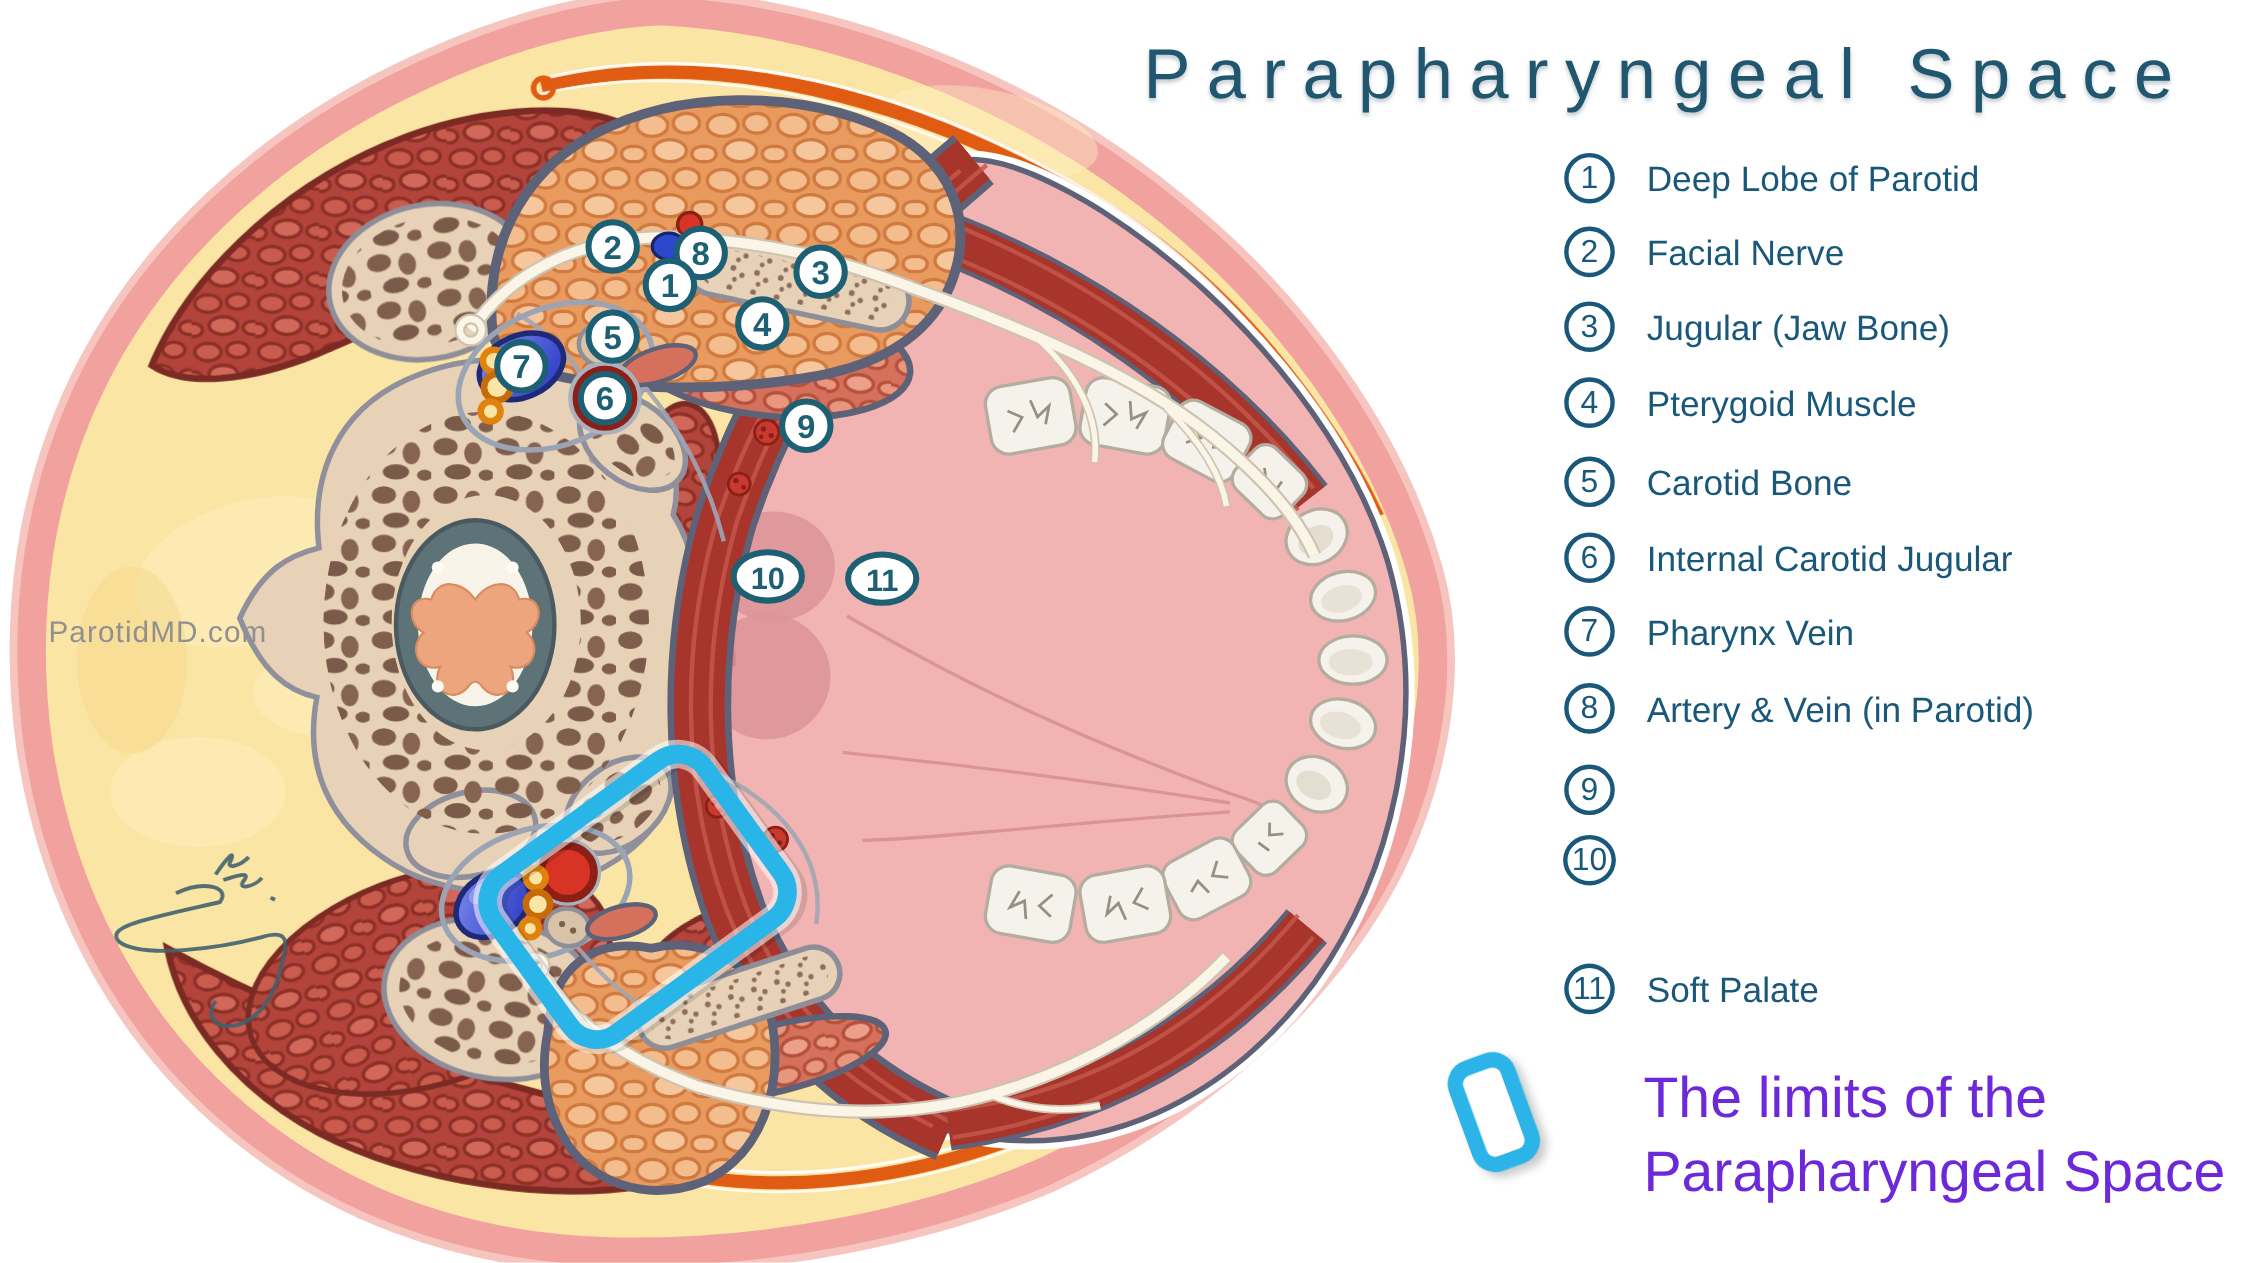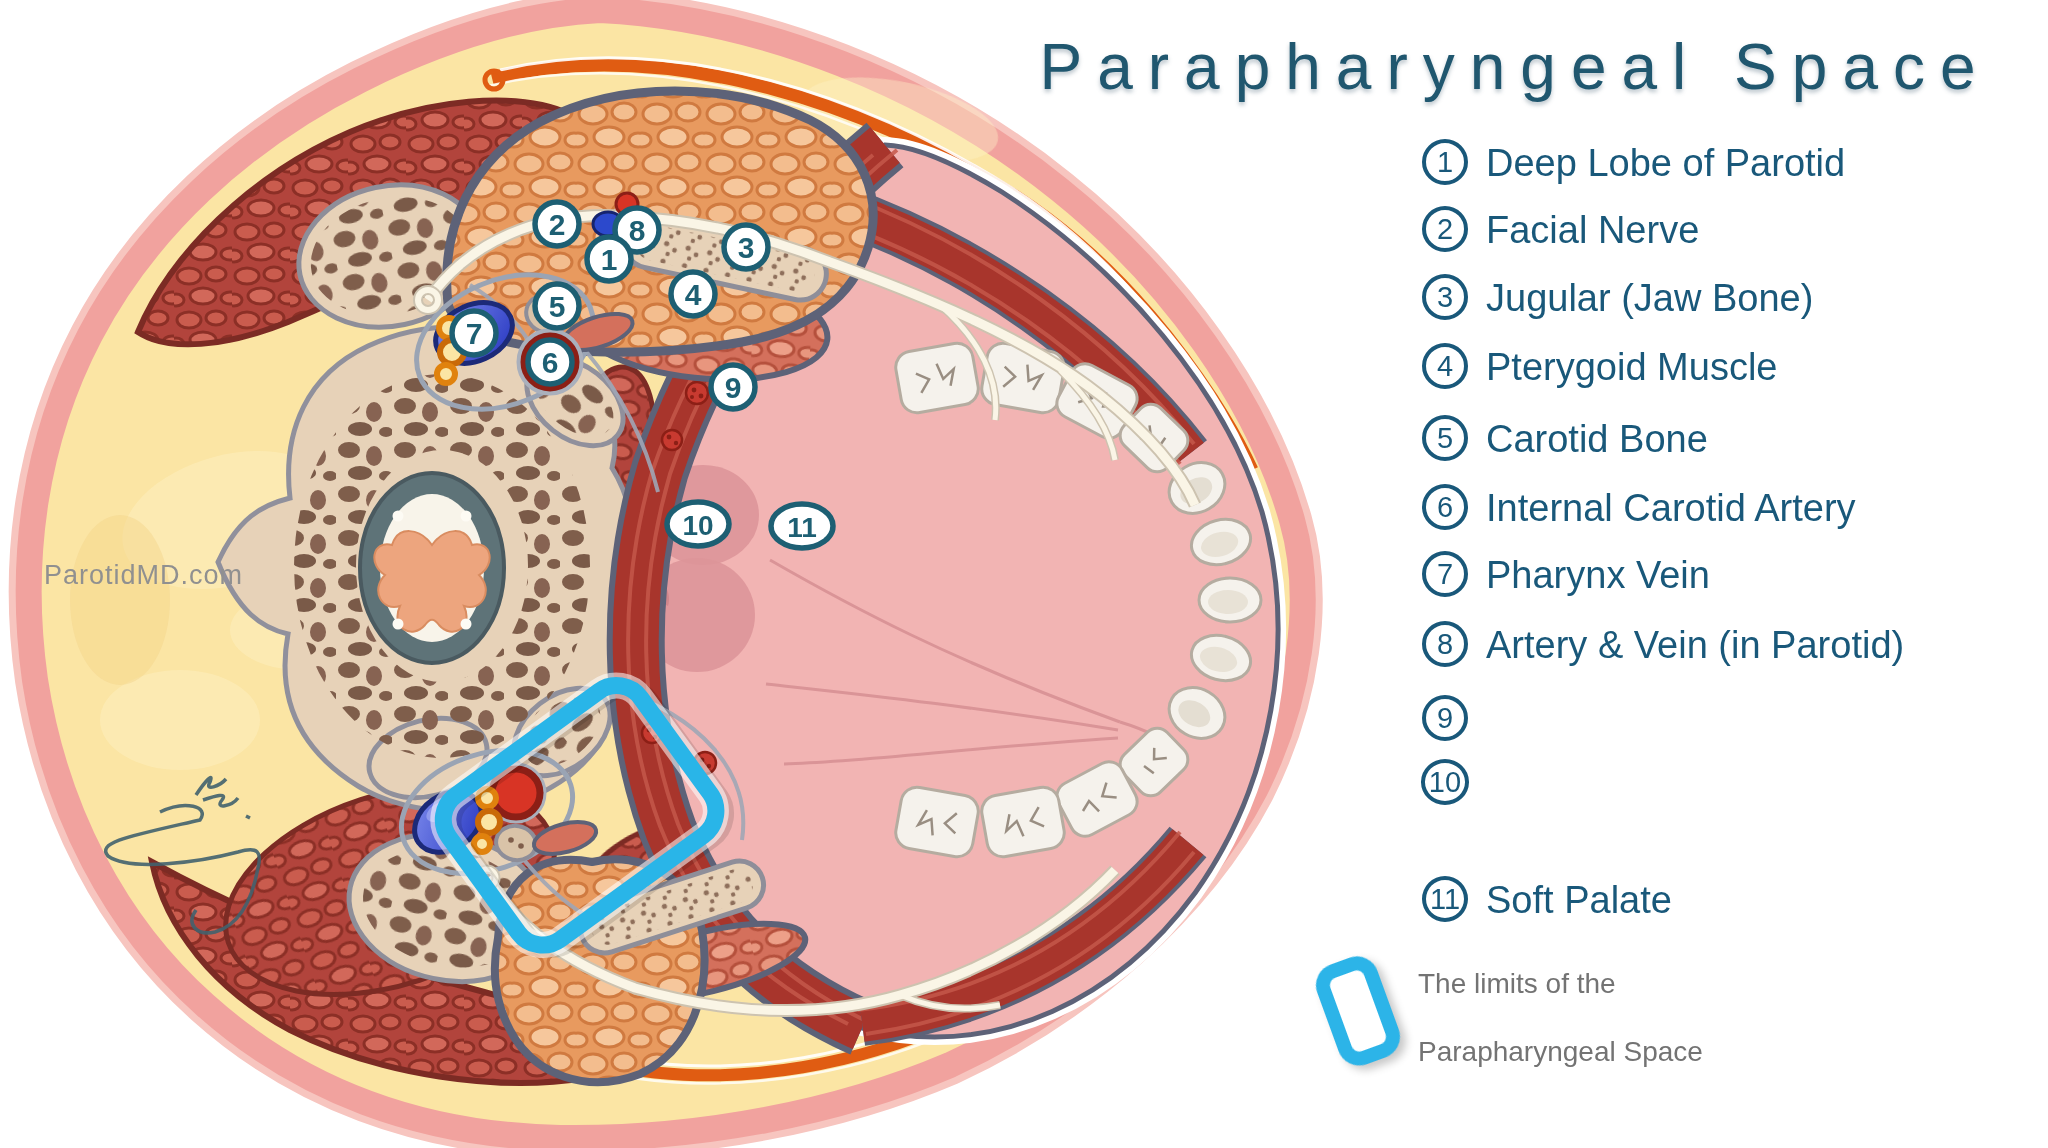--- a/index.html
+++ b/index.html
@@ -7,25 +7,25 @@
          font-family:"Liberation Sans",sans-serif;}
   .stage svg{position:absolute;left:0;top:0;}
   .title{position:absolute;left:990px;top:30px;width:1050px;text-align:center;
          font-size:64px;letter-spacing:15px;color:#20576f;font-weight:400;
          text-shadow:0 3px 4px rgba(60,90,110,.35);white-space:nowrap;}
   .legend-row{position:absolute;left:1412px;display:flex;align-items:flex-start;}
   .badge-col{width:66px;display:flex;justify-content:center;flex:none;margin-top:0;}
   .badge{box-sizing:border-box;height:46px;min-width:46px;padding:0 4px;border:4px solid #19587a;
          border-radius:50%;color:#19587a;display:flex;align-items:center;justify-content:center;
          font-size:29px;font-weight:500;background:transparent;line-height:1;}
-  .ltext{font-size:38px;color:#19587a;margin-left:8px;white-space:pre-line;line-height:49px;padding-top:0px;}
+  .ltext{font-size:32px;color:#19587a;margin-left:19px;white-space:pre-line;line-height:49px;padding-top:0px;}
   .note-icon{position:absolute;left:1326px;top:958px;width:64px;height:106px;
              border:14px solid #2cb4e8;border-radius:22px;transform:rotate(-20deg);
              box-shadow:4px 6px 9px rgba(0,0,0,.22);background:#fff;box-sizing:border-box;}
-  .note-line{position:absolute;left:1418px;font-size:28px;color:#737373;white-space:nowrap;}
+  .note-line{position:absolute;left:1494px;font-size:52px;color:#6d28d9;white-space:nowrap;}
 </style>
 </head>
 <body>
 
 <div class="stage">
 
 <svg width="2048" height="1148" viewBox="0 0 2048 1148">
   <defs>
     <linearGradient id="gjug" x1="0" y1="0" x2="1" y2="1">
       <stop offset="0" stop-color="#7d8bed"></stop>
@@ -402,21 +402,21 @@
 <div class="legend-row" style="top:415px">
       <span class="badge-col">
         <span class="badge">5</span>
       </span>
       <span class="ltext">Carotid Bone</span>
     </div>
 <div class="legend-row" style="top:484px">
       <span class="badge-col">
         <span class="badge">6</span>
       </span>
-      <span class="ltext">Internal Carotid Artery</span>
+      <span class="ltext">Internal Carotid Jugular</span>
     </div>
 <div class="legend-row" style="top:551px">
       <span class="badge-col">
         <span class="badge">7</span>
       </span>
       <span class="ltext">Pharynx Vein</span>
     </div>
 <div class="legend-row" style="top:621px">
       <span class="badge-col">
         <span class="badge">8</span>

